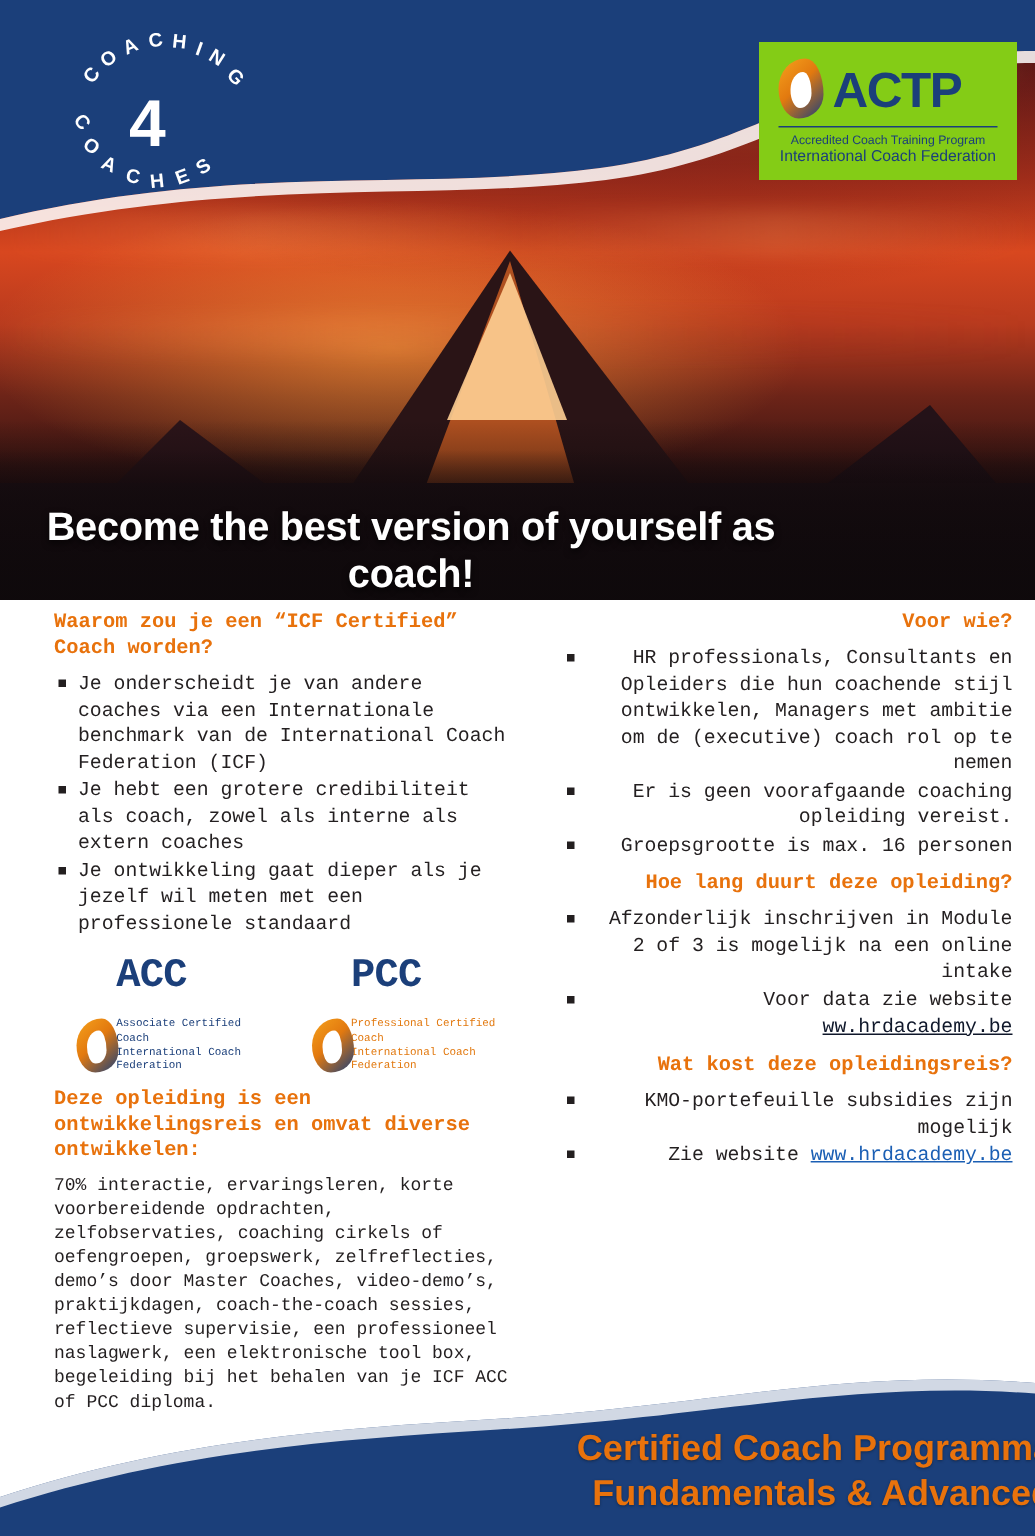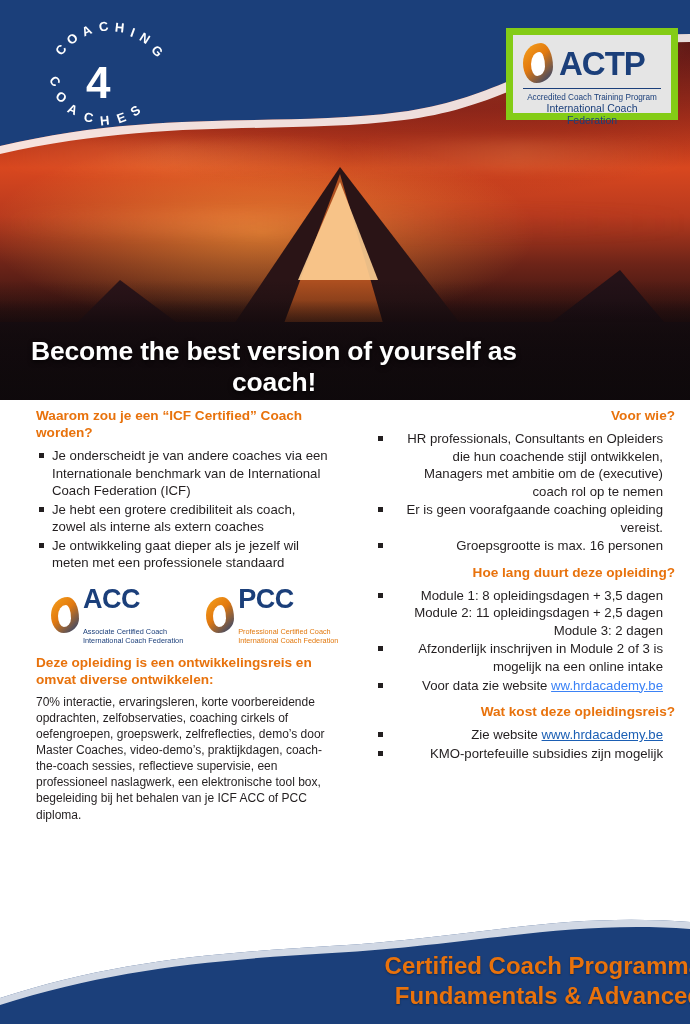--- a/index.html
+++ b/index.html
@@ -92,22 +92,22 @@
     font-family:"Liberation Sans", sans-serif;
   }
   .arcword{position:absolute;left:0;top:0;width:140px;height:110px;}
   .arcword span{
     position:absolute;font-size:13px;font-weight:700;letter-spacing:1px;color:#fff;
     transform-origin:center center;
   }
 
   
   .actp{
-    position:absolute;right:12px;top:28px;width:172px;height:92px;background:#e5e5e5;
-    border:7px solid #84cc16;box-sizing:border-box;padding:6px 8px;
+    position:absolute;right:12px;top:28px;width:172px;height:92px;background:#84cc16;
+    border:3px solid #84cc16;box-sizing:border-box;padding:6px 8px;
   }
   .actp .row{display:flex;align-items:center;gap:4px;}
   .actp .mark{width:34px;height:44px;position:relative;}
   .actp .mark .swirl{
     position:absolute;left:2px;top:2px;width:30px;height:40px;
     border-radius:60% 40% 55% 45%/50% 60% 40% 50%;
     background:linear-gradient(135deg,#f6a21c 0%,#e2790f 45%,#1b3f7a 100%);
   }
   .actp .mark .swirl:after{
     content:"";position:absolute;left:8px;top:9px;width:14px;height:24px;background:#fff;
@@ -120,42 +120,42 @@
 
   
   .headline{
     position:absolute;left:0;top:336px;width:548px;text-align:center;
     color:#ffffff;font-size:26.5px;font-weight:700;letter-spacing:-0.2px;
     text-shadow:0 2px 5px rgba(0,0,0,.75);
   }
 
   
   .content{position:absolute;left:0;top:408px;width:690px;}
-  .col{position:absolute;top:0;}
+  .col{position:absolute;top:0;font-family:Liberation Mono, monospace;}
   .colL{left:36px;width:305px;}
   .colR{left:375px;width:300px;text-align:right;}
 
   h3.sec{
     color:#E8720C;font-size:13.6px;font-weight:700;margin:0 0 5px 0;line-height:1.25;
   }
-  ul.bul{margin:0 12px 10px 0;padding:0;list-style:none;}
+  ul.bul{margin:0 0 10px 0;padding:0;list-style:none;}
   ul.bul li{
     position:relative;padding-left:16px;margin-bottom:1px;
     font-size:13.2px;line-height:1.33;color:#231f20;
   }
   ul.bul li:before{
     content:"";position:absolute;left:3px;top:6px;width:5px;height:5px;background:#231f20;
   }
   p.body{font-size:12px;line-height:1.34;color:#231f20;margin:0;}
   .lnk{color:#1b5fb4;text-decoration:underline;}
-  .lnk2{color:#3b82f6;text-decoration:underline;}
+  .lnk2{color:#0f172a;text-decoration:underline;}
 
   
   .logos{position:relative;margin:14px 0 10px 14px;display:flex;gap:22px;align-items:flex-start;}
-  .lg{display:flex;align-items:center;gap:3px;}
+  .lg{display:flex;align-items:flex-end;gap:3px;}
   .lg .mk{width:30px;height:38px;position:relative;}
   .lg .mk .sw{
     position:absolute;left:1px;top:1px;width:28px;height:36px;
     border-radius:60% 40% 55% 45%/50% 60% 40% 50%;
     background:linear-gradient(135deg,#f6a21c 0%,#e2790f 45%,#1b3f7a 100%);
   }
   .lg .mk .sw:after{
     content:"";position:absolute;left:7px;top:8px;width:13px;height:22px;background:#fff;
     border-radius:60% 40% 55% 45%/50% 60% 40% 50%;
   }
@@ -278,31 +278,28 @@
     <div class="col colR">
       <h3 class="sec">Voor wie?</h3>
       <ul class="bul">
         <li>HR professionals, Consultants en Opleiders die hun coachende stijl ontwikkelen, Managers met ambitie om de (executive) coach rol op te nemen</li>
         <li>Er is geen voorafgaande coaching opleiding vereist.</li>
         <li>Groepsgrootte is max. 16 personen</li>
       </ul>
 
       <h3 class="sec">Hoe lang duurt deze opleiding?</h3>
       <ul class="bul">
-        <li style="white-space:pre-line;">Module 1: 8 opleidingsdagen + 3,5 dagen
-Module 2: 11 opleidingsdagen + 2,5 dagen
-Module 3: 2 dagen</li>
         <li>Afzonderlijk inschrijven in Module 2 of 3 is mogelijk na een online intake</li>
         <li><span>Voor data zie website </span><a class="lnk2" href="#">ww.hrdacademy.be</a></li>
       </ul>
 
       <h3 class="sec">Wat kost deze opleidingsreis?</h3>
       <ul class="bul">
+        <li>KMO-portefeuille subsidies zijn mogelijk</li>
         <li><span>Zie website </span><a class="lnk" href="#">www.hrdacademy.be</a></li>
-        <li>KMO-portefeuille subsidies zijn mogelijk</li>
       </ul>
     </div>
   </div>
 
   <div class="footer">
     <svg class="footer-svg" width="690" height="112" viewBox="0 0 690 112">
       <path d="M0,112 L690,112 L690,10 C560,0 470,26 330,34 C210,41 110,50 0,86 Z" fill="#1b3f7a"></path>
       <path d="M0,86 C110,50 210,41 330,34 C470,26 560,0 690,10 L690,17 C566,8 474,33 332,41 C214,48 112,57 0,93 Z" fill="#ffffff" opacity="0.8"></path>
     </svg>
     <div class="footer-text">

